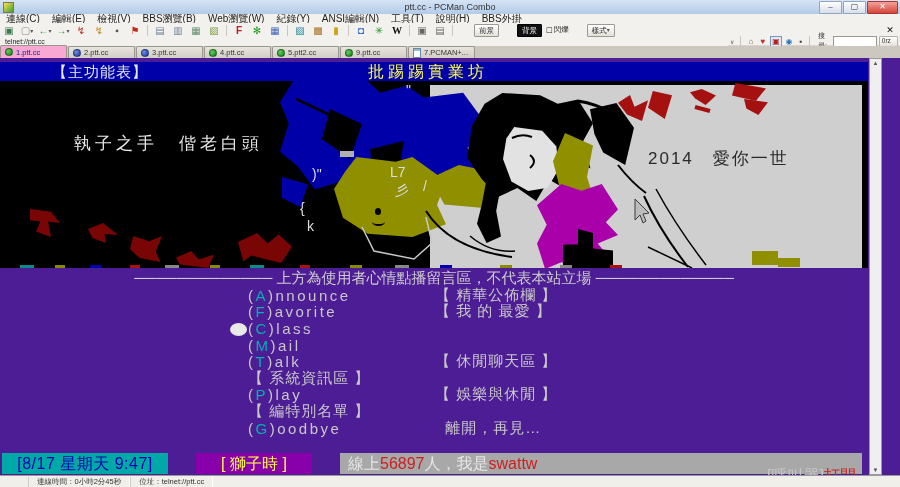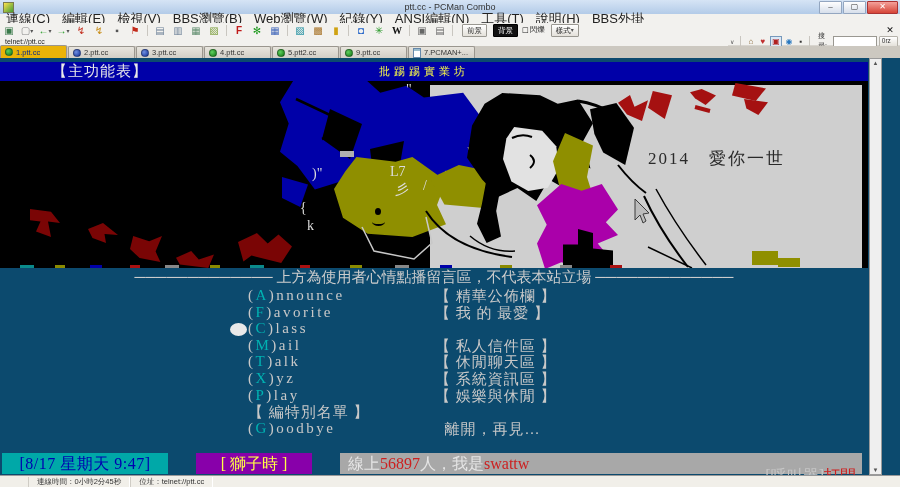--- a/index.html
+++ b/index.html
@@ -9,68 +9,68 @@
   .titlebar{position:absolute;left:0;top:0;width:900px;height:14px;
     background:linear-gradient(#d6e4f5,#b3cbe8);border-bottom:1px solid #8fa8c8;
     display:flex;align-items:center;font-size:9px;color:#333}
   .appicon{width:9px;height:9px;margin-left:3px;background:linear-gradient(135deg,#ffe14d,#3f9c35);border:1px solid #7a7a4d}
   .wtitle{position:absolute;left:0;right:0;text-align:center;pointer-events:none}
   .winbtns{margin-left:auto;display:flex;gap:1px;margin-right:2px;z-index:3}
   .wbtn{width:21px;height:11px;line-height:10px;text-align:center;font-size:8px;color:#333;
     background:linear-gradient(#fefefe,#d7dfeb);border:1px solid #93a6c0;border-radius:1px}
   .wbtn.close{width:29px;background:linear-gradient(#f4a19a,#d64437);color:#fff;border-color:#a33}
   .menubar{position:absolute;left:0;top:14px;width:900px;height:9px;background:#f2f1ee;
-    border-bottom:3px solid #404040;display:flex;align-items:center;font-size:13px;color:#222}
+    border-bottom:3px solid #404040;display:flex;align-items:center;font-size:10px;color:#222}
   .menubar span{padding:0 6px}
   .toolbar{position:absolute;left:0;top:23px;width:900px;height:14px;background:#f2f1ee;
     display:flex;align-items:center;font-size:10px}
   .tbtn{width:16px;height:13px;line-height:13px;text-align:center;border:1px solid transparent;border-radius:2px}
   .dd::after{content:"▾";font-size:6px;color:#555;margin-left:0px;vertical-align:1px}
   .tsep{width:1px;height:11px;background:#c9c6c0;margin:0 3px}
   .ansibtn{font-size:7.5px;height:11px;line-height:11px;padding:0 4px;border:1px solid #9a9891;
-    background:linear-gradient(#fff,#e4e1da);color:#222;margin-left:6px;border-radius:1px}
+    background:linear-gradient(#fff,#e4e1da);color:#222;margin-left:18px;border-radius:1px}
   .ansibtn.pressed{background:#111;color:#fff;border-color:#000}
   .blinkbox{font-size:7.5px;color:#222;margin-left:4px;display:flex;align-items:center;gap:1px}
   .toolclose{margin-left:auto;margin-right:4px;font-size:9px;color:#111;width:12px;text-align:center}
   .addrrow{position:absolute;left:0;top:37px;width:900px;height:8px;background:#f2f1ee;
     border-bottom:1px solid #d8d5cf;display:flex;align-items:center;font-size:7px;color:#222}
   .addr{width:770px;height:7px;border:none;background:#f2f1ee;font-size:7px;color:#222;padding-left:5px;outline:none;
     font-family:"Liberation Sans",sans-serif}
   .histarrow{font-size:6px;color:#555;width:10px;text-align:center}
   .qicons{display:flex;align-items:center;gap:2px;font-size:8px;margin-left:2px}
   .qicons .qi{width:10px;text-align:center}
   .qi.sel{border:1px solid #79b;background:#dce8f6}
   .searchlbl{font-size:7px;margin-left:5px;color:#222}
   .searchbox{width:38px;height:7px;border:1px solid #9a9891;background:#fff;font-size:7px;outline:none}
   .engine{font-size:6.5px;color:#333;border:1px solid #b5b2aa;background:linear-gradient(#fff,#e4e1da);
     height:9px;line-height:8px;padding:0 2px;margin:0 2px;border-radius:1px}
   .tabbar{position:absolute;left:0;top:46px;width:900px;height:12px;background:#ccc8c0;
     border-bottom:1px solid #8f8c85;display:flex;align-items:flex-end}
   .tab{width:61px;height:11px;display:flex;align-items:center;gap:3px;font-size:7.5px;color:#333;
     background:linear-gradient(#e8e5de,#d2cec6);border:1px solid #9a968e;border-bottom:none;
     border-radius:2px 2px 0 0;padding-left:4px;margin-right:1px}
-  .tab.active{background:#eab308;color:#0a2a8a;height:12px}
+  .tab.active{background:#f9a8d4;color:#0a2a8a;height:12px}
   .dot{width:6px;height:6px;border-radius:50%;border:1px solid #2226}
   .dot.green{background:radial-gradient(circle at 35% 35%,#5fd05f,#137813)}
   .dot.blue{background:radial-gradient(circle at 35% 35%,#6f8fe0,#12309a)}
   .pageicon{width:6px;height:8px;background:#fff;border:1px solid #68a;box-shadow:inset 0 2px 0 #9bc}
   
-  .bbs{position:absolute;left:0;top:58px;width:900px;height:417px;background:#0c4a6e;
-    font-family:Liberation Serif, serif}
+  .bbs{position:absolute;left:0;top:58px;width:900px;height:417px;background:#4c1d95;
+    font-family:Liberation Sans, sans-serif}
   .bbshead{position:absolute;left:0;top:4px;width:868px;height:19px;background:#0000a8;color:#e8e8e8;font-size:15px;line-height:19px}
   .bbshead .hl{position:absolute;left:52px;letter-spacing:1px}
-  .bbshead .ht{position:absolute;left:379px;color:#ffff44;letter-spacing:4px;font-size:11px}
+  .bbshead .ht{position:absolute;left:368px;color:#ffff44;letter-spacing:4px;font-size:16px}
   .art{position:absolute;left:0;top:23px;width:868px;height:187px;background:#000;overflow:hidden}
   .shape{position:absolute}
   .artglyph{position:absolute;color:#ddd;font-size:14px;line-height:14px}
   .cap{position:absolute;white-space:nowrap}
   .sep{position:absolute;left:0;top:210px;width:868px;height:19px;line-height:19px;text-align:center;
     color:#cccccc;font-size:15px;white-space:nowrap}
   .mlist{position:absolute;left:0;top:229px;width:868px;height:166px;display:flex;flex-direction:column}
-  .mrow{height:16.6px;display:flex;align-items:flex-start;padding-left:248px;font-size:15px}
+  .mrow{height:16.6px;display:flex;align-items:center;padding-left:248px;font-size:15px}
   .mkey{width:187px;color:#c8c8c8;letter-spacing:2.5px;white-space:pre}
   .ck{color:#00b2b2}
   .mdesc{color:#c8c8c8;letter-spacing:1px;white-space:pre}
   .cursoroval{position:absolute;left:230px;top:265px;width:17px;height:13px;background:#e9e9e9;border-radius:50%}
   .bstat{position:absolute;left:0;top:395px;width:868px;height:21px;font-size:16px;line-height:21px}
   .seg{position:absolute;height:21px;white-space:nowrap}
   .seg.date{left:2px;width:166px;background:#00a8a8;color:#0000b0;text-align:center;letter-spacing:0.5px}
   .seg.zodiac{left:196px;width:116px;background:#8800aa;color:#ffff44;text-align:center}
   .seg.main{left:340px;width:522px;background:#a8a8a8;color:#e6e6e6;padding-left:8px;box-sizing:border-box}
   .rd{color:#cc2020}
@@ -302,20 +302,21 @@
     </svg>
 
     <span class="artglyph" style="left:312px;top:86px">)"</span>
     <span class="artglyph" style="left:390px;top:84px">L7</span>
     <span class="artglyph" style="left:395px;top:102px">彡</span>
     <span class="artglyph" style="left:300px;top:120px">{</span>
     <span class="artglyph" style="left:307px;top:138px">k</span>
     <span class="artglyph" style="left:423px;top:98px">/</span>
     <span class="artglyph" style="left:406px;top:2px">"</span>
 
+    <span class="cap" style="left:74px;top:51px;color:#e8e8e8;font-size:17px;letter-spacing:4px">執子之手　偕老白頭</span>
     <span class="cap" style="left:648px;top:66px;color:#2a2a2a;font-size:17px;letter-spacing:2px">2014　愛你一世</span>
 
     <svg width="16" height="26" viewBox="0 0 16 26" style="position:absolute;left:634px;top:118px">
       <polygon points="1,0 1,21 6,16 9,24 12,22 9,15 15,14" fill="#bcbcbc" stroke="#3a3a3a" stroke-width="1"></polygon>
     </svg>
   </div>
 
   <div class="sep">─────────────  上方為使用者心情點播留言區，不代表本站立場  ─────────────</div>
 
   <div class="mlist">
@@ -325,28 +326,26 @@
       </div>
     <div class="mrow">
       <span class="mkey"><span>(</span><span class="ck">F</span><span>)avorite</span></span>
       <span class="mdesc">【 我 的 最愛 】</span>
       </div>
     <div class="mrow">
       <span class="mkey"><span>(</span><span class="ck">C</span><span>)lass</span></span>
       </div>
     <div class="mrow">
       <span class="mkey"><span>(</span><span class="ck">M</span><span>)ail</span></span>
-      <span class="mdesc">【 私人信件區 】</span>
       </div>
     <div class="mrow">
       <span class="mkey"><span>(</span><span class="ck">T</span><span>)alk</span></span>
       <span class="mdesc">【 休閒聊天區 】</span>
       </div>
     <div class="mrow">
-      <span class="mkey"><span>(</span><span class="ck">X</span><span>)yz</span></span>
       <span class="mdesc">【 系統資訊區 】</span>
       </div>
     <div class="mrow">
       <span class="mkey"><span>(</span><span class="ck">P</span><span>)lay</span></span>
       <span class="mdesc">【 娛樂與休閒 】</span>
       </div>
     <div class="mrow">
       <span class="mdesc">【 編特別名單 】</span>
       </div>
     <div class="mrow">

